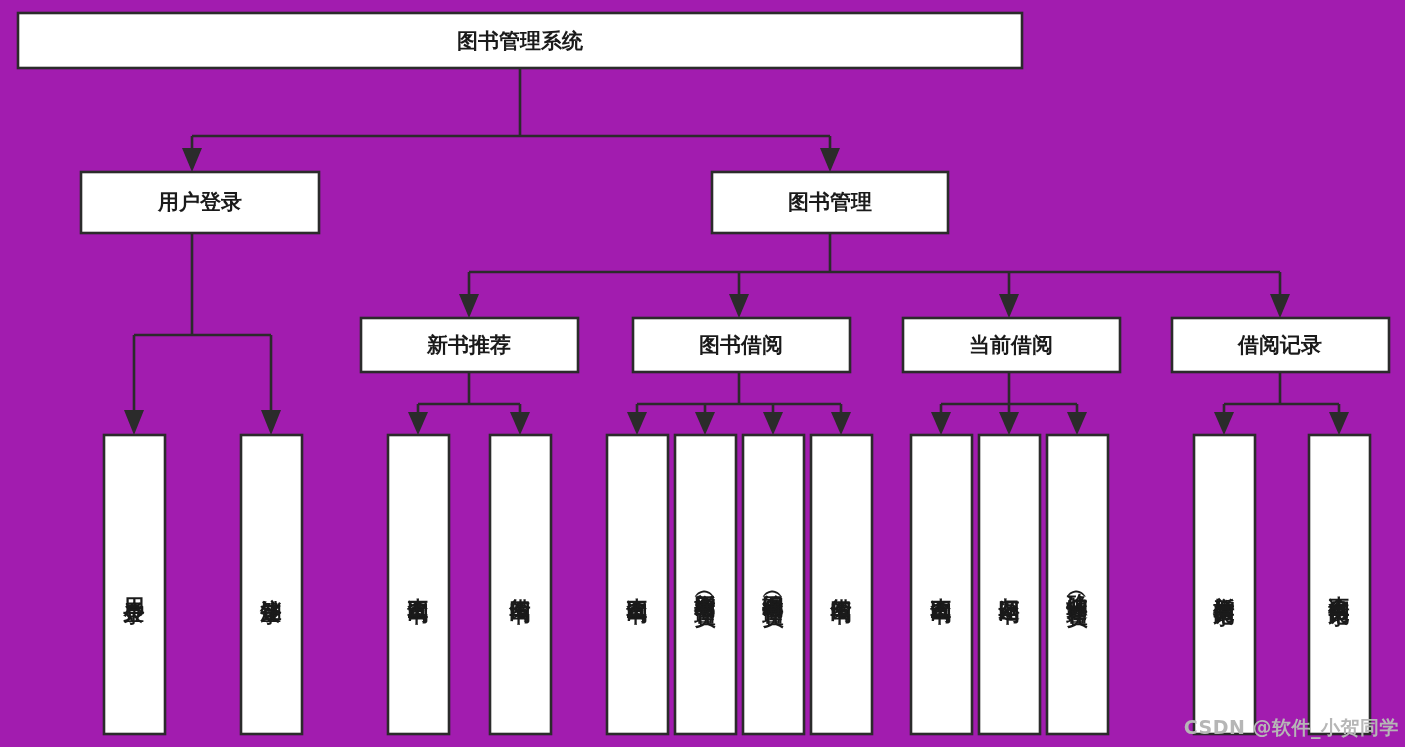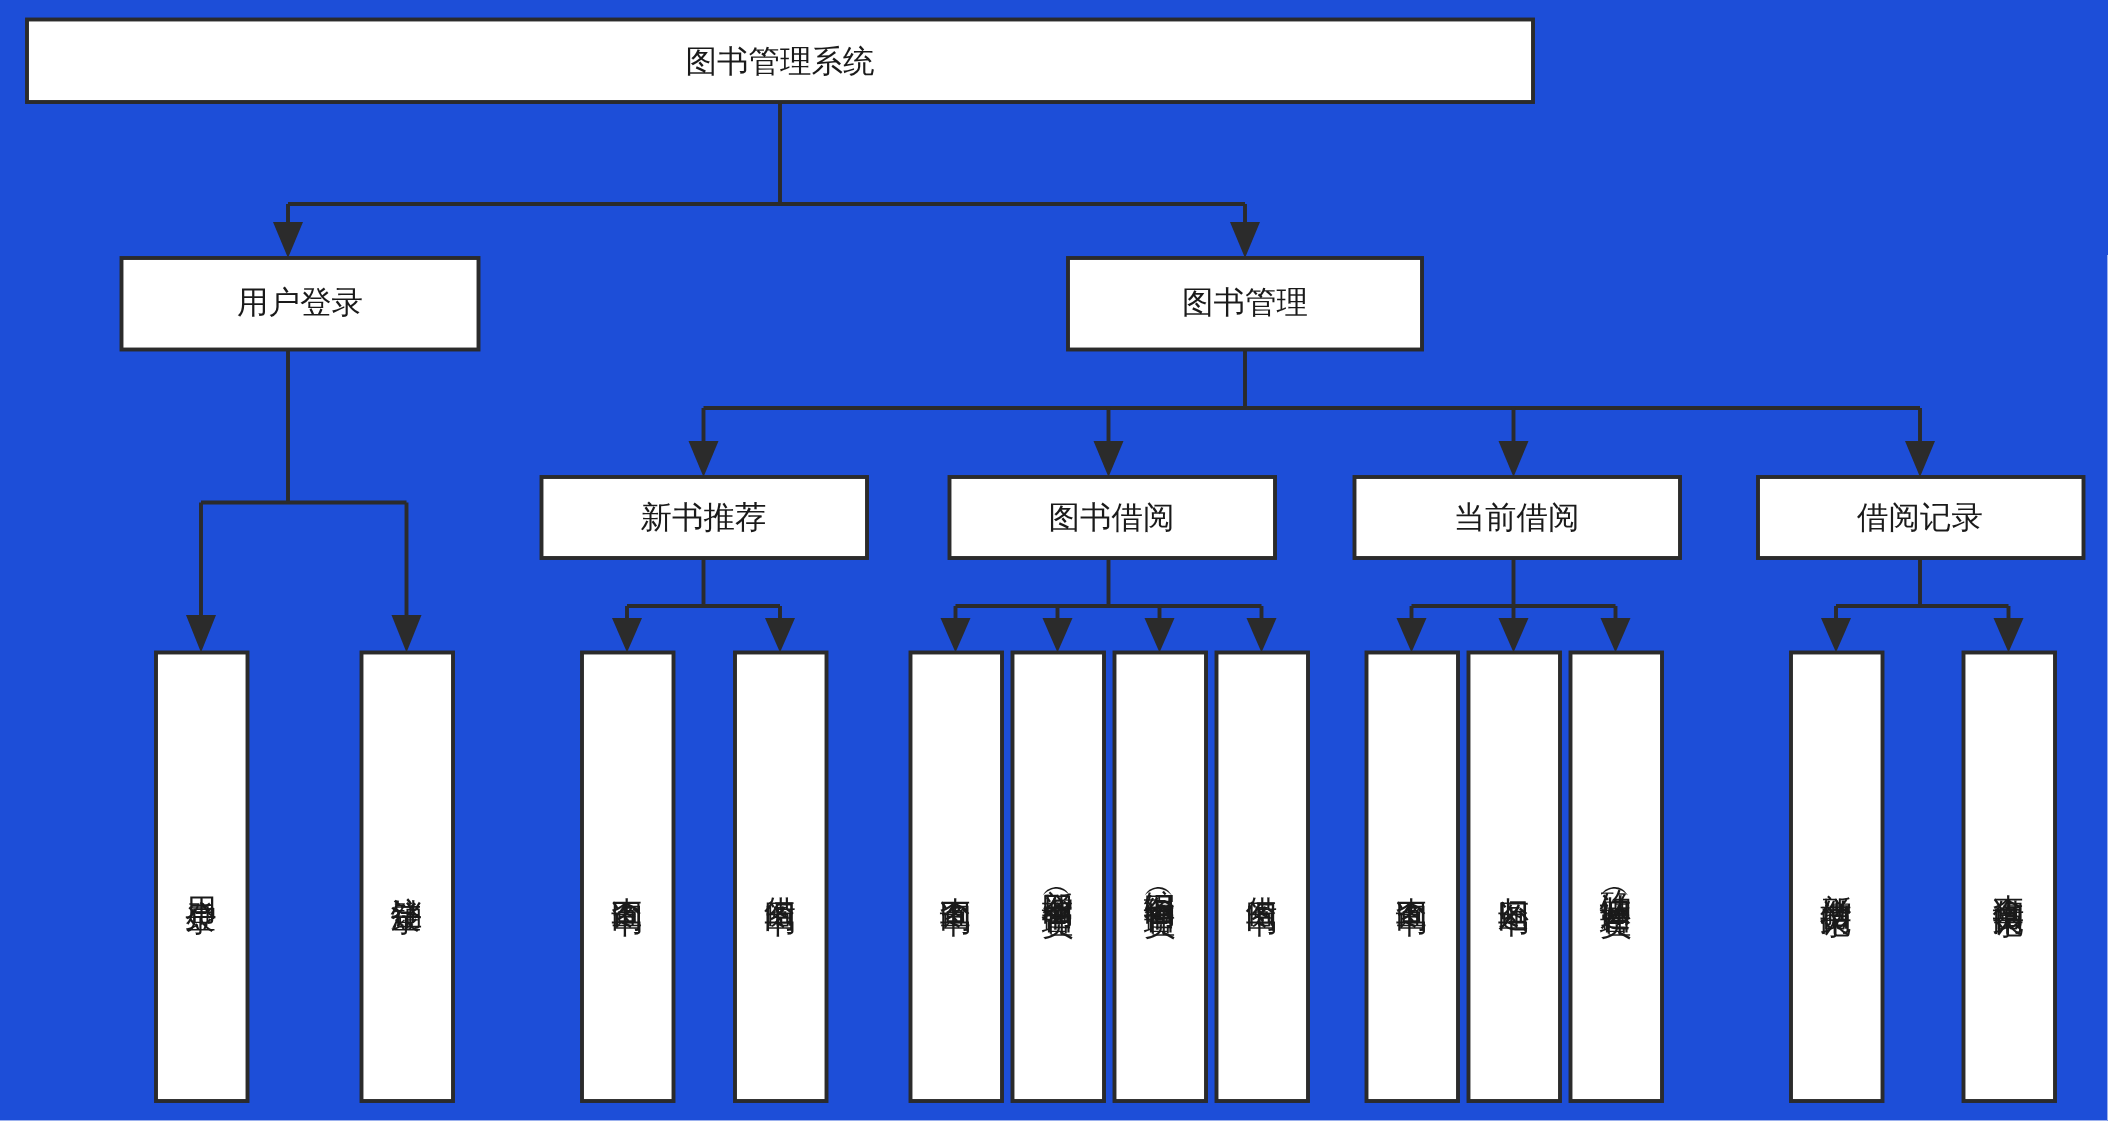--- a/index.html
+++ b/index.html
@@ -10,21 +10,22 @@
   body {
     width: 1405px;
     height: 747px;
     font-family: "DejaVu Sans", "Liberation Sans", sans-serif;
     overflow: hidden;
   }
   #diagram-root {
     position: relative;
     width: 1405px;
     height: 747px;
-    background: #1d4ed8;
+    background: #a21caf;
+    font-weight: bold;
   }
   svg.diagram-canvas {
     position: absolute;
     top: 0;
     left: 0;
     width: 1405px;
     height: 747px;
     display: block;
   }
   .node-box {
@@ -236,14 +237,15 @@
       <text class="node-label-v" x="1224" y="585">新增借阅记录</text>
     </g>
 
     <g>
       <rect class="node-box" x="1309" y="435" width="61" height="299"></rect>
       <text class="node-label-v" x="1339" y="585">查询借阅记录</text>
     </g>
 
   </svg>
 
+  <div class="watermark-text">CSDN @软件_小贺同学</div>
 
 </div>
 
 </body></html>

